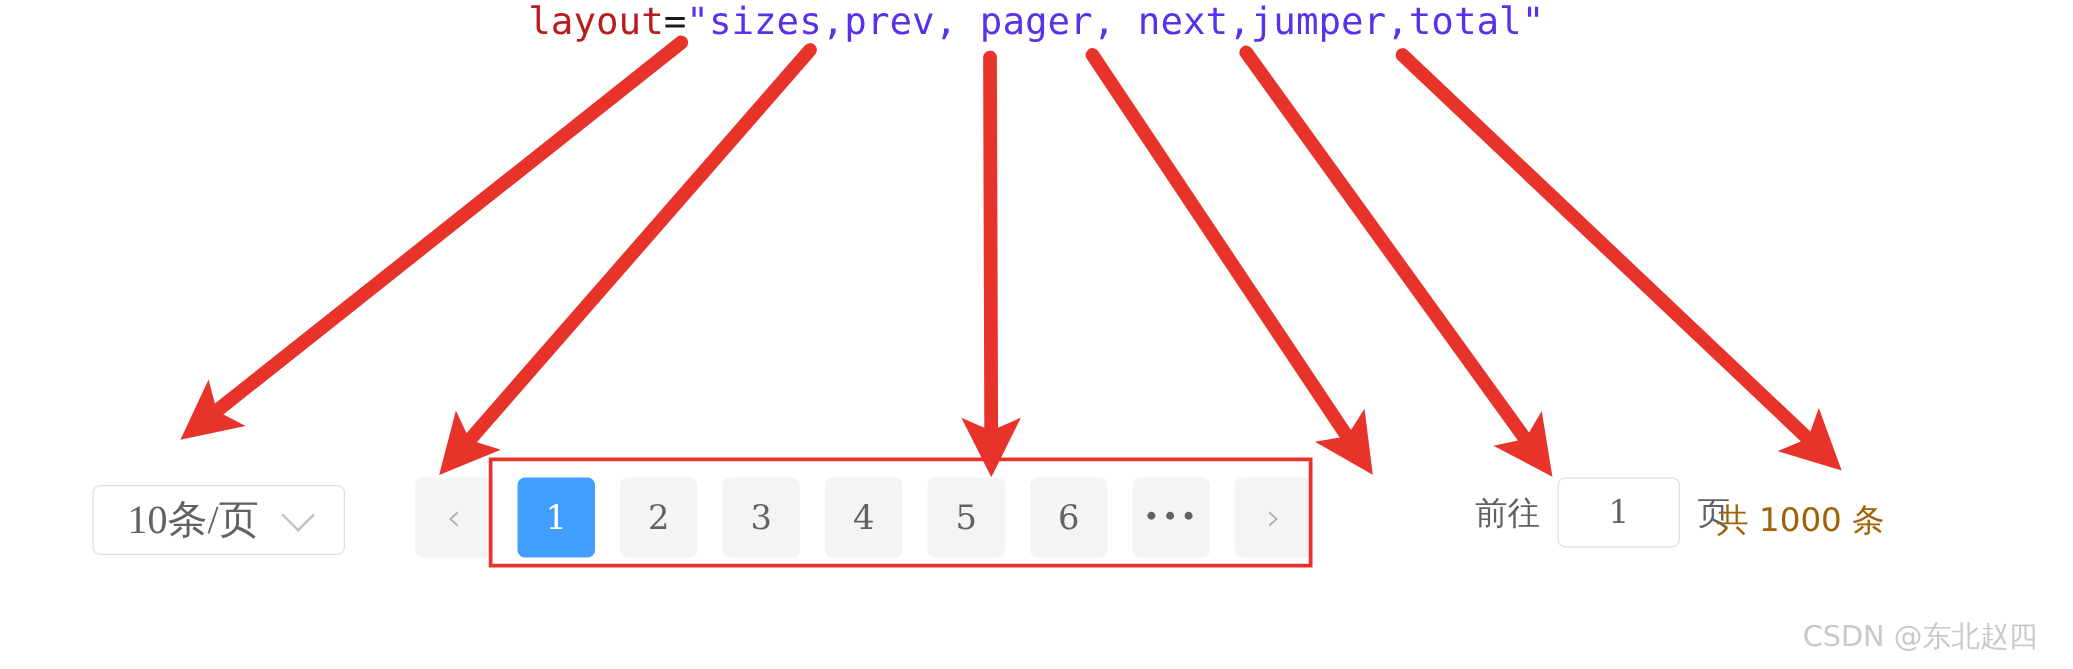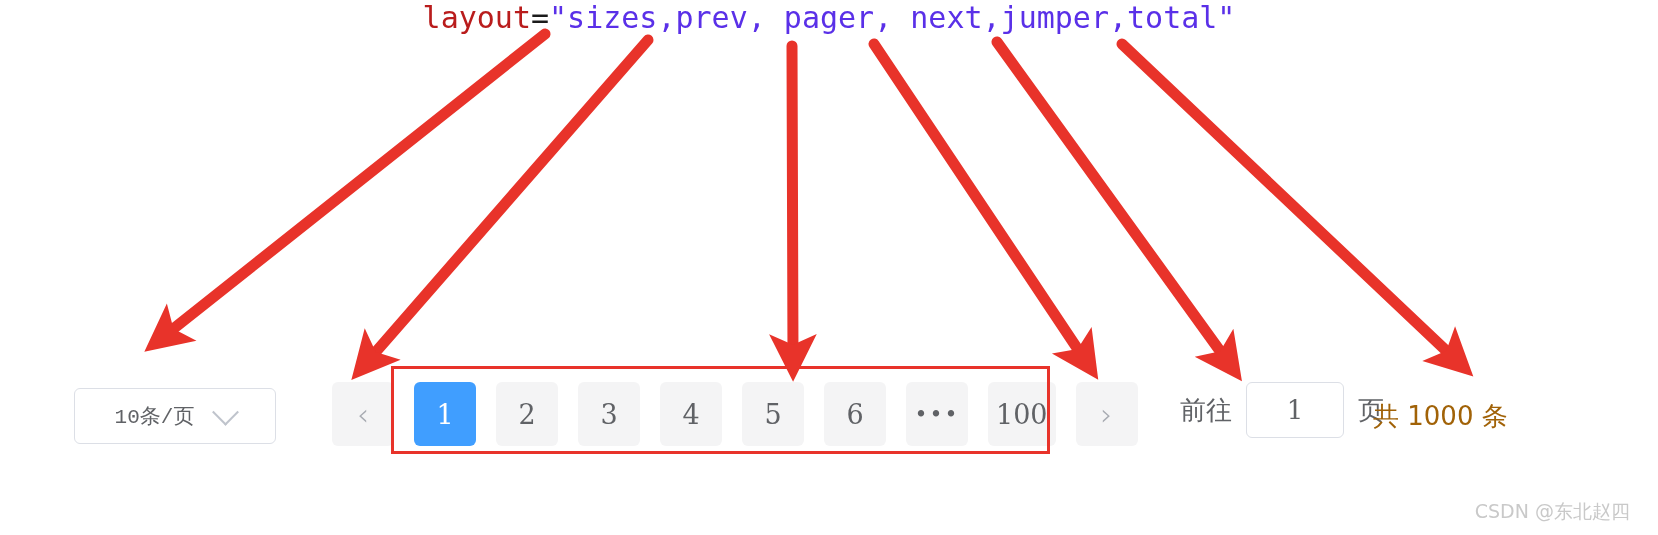--- a/index.html
+++ b/index.html
@@ -52,22 +52,22 @@
     height: 56px;
     border: 1px solid #dcdfe6;
     border-radius: 6px;
     background: #ffffff;
     display: flex;
     align-items: center;
     justify-content: center;
     box-sizing: border-box;
   }
   .sizes-select .sel-text {
-    font-family: Liberation Mono, monospace;
-    font-size: 21px;
+    font-family: Liberation Serif, serif;
+    font-size: 32px;
     color: #606266;
     margin-right: 22px;
   }
   .chev-down {
     width: 17px;
     height: 17px;
     border-right: 2.5px solid #bfc4cc;
     border-bottom: 2.5px solid #bfc4cc;
     transform: rotate(45deg) translate(-3px,-3px);
   }
@@ -162,21 +162,21 @@
     font-size: 26px;
     color: #a16207;
     white-space: pre;
   }
 
   .watermark {
     position: absolute;
     right: 28px;
     bottom: 10px;
     font-family: "DejaVu Sans", sans-serif;
-    font-size: 19px;
+    font-size: 23px;
     color: #c9c9c9;
     white-space: pre;
   }
 </style>
 </head>
 <body>
 
 <div id="screen">
 
   <div class="code-line"><span class="tok-attr">layout</span><span class="tok-eq">=</span><span class="tok-string">"sizes,prev, pager, next,jumper,total"</span></div>
@@ -207,21 +207,20 @@
     <div class="pager-wrap">
       <div class="page-btn arrow">‹</div>
 
       <div class="page-btn active">1</div>
       <div class="page-btn">2</div>
       <div class="page-btn">3</div>
       <div class="page-btn">4</div>
       <div class="page-btn">5</div>
       <div class="page-btn">6</div>
       <div class="page-btn dots">•••</div>
-      <div class="page-btn">100</div>
 
       <div class="page-btn arrow">›</div>
     </div>
 
     <div class="pager-box"></div>
 
     <div class="jumper">
       <span class="lbl">前往</span>
       <div class="jumper-input">1</div>
       <span class="lbl2">页</span>

